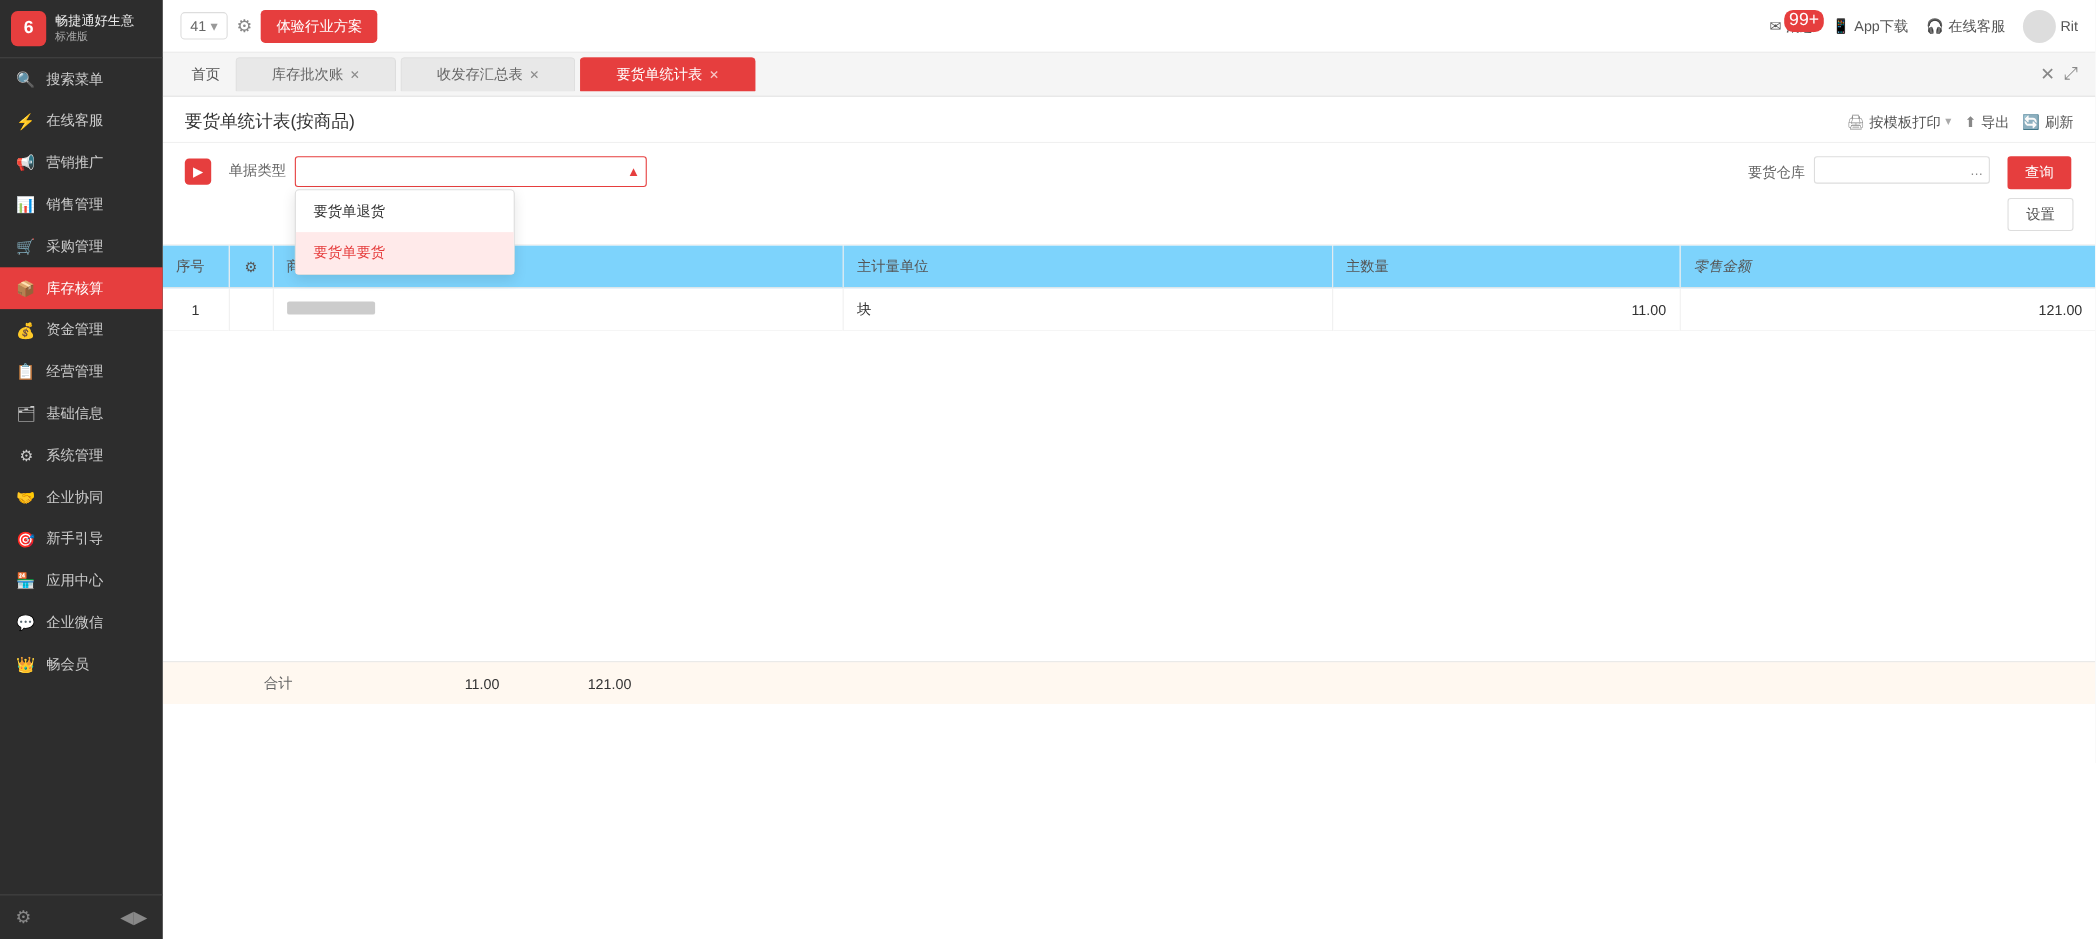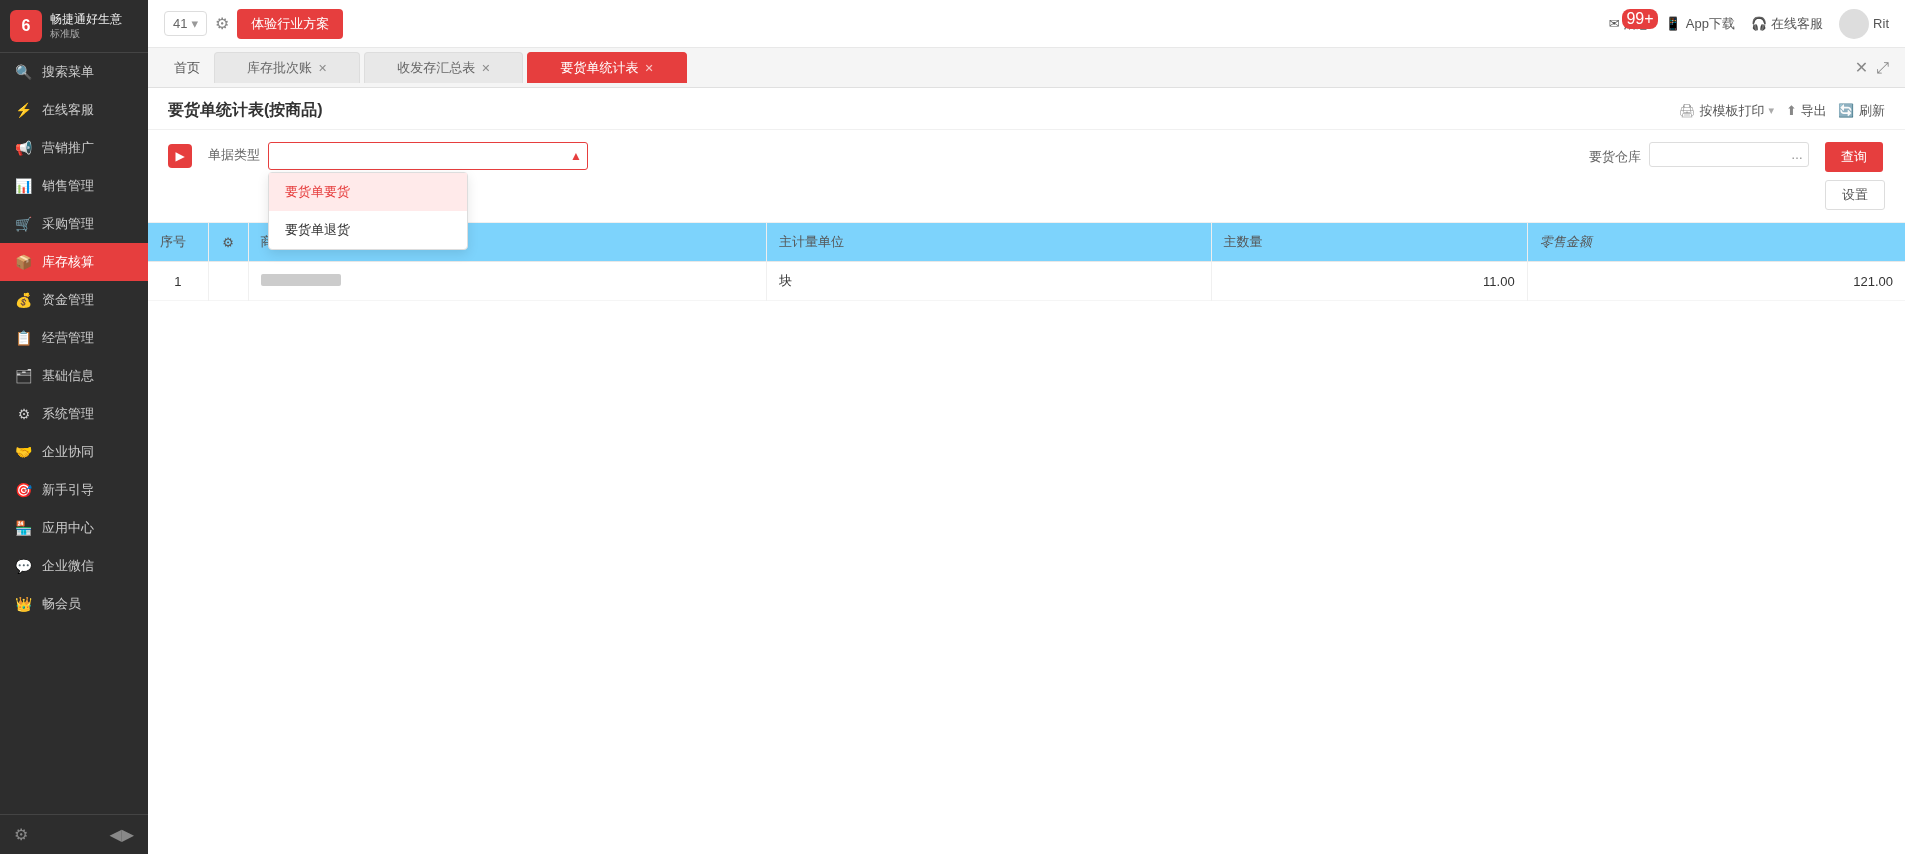--- a/index.html
+++ b/index.html
@@ -212,21 +212,21 @@
     }
 
     
     .page-titlebar {
       display: flex;
       align-items: center;
       justify-content: space-between;
       padding: 12px 20px 8px;
       border-bottom: 1px solid #f0f0f0;
     }
-    .page-title { font-size: 16px; font-weight: bold; color: #333; }
+    .page-title { font-size: 16px; font-weight: normal; color: #333; }
 
     .page-actions {
       display: flex;
       align-items: center;
       gap: 12px;
     }
     .page-action-btn {
       display: flex;
       align-items: center;
       gap: 4px;
@@ -607,22 +607,22 @@
         <button class="filter-expand-btn">▶</button>
 
 
         <div class="filter-type-group">
           <span class="filter-label">单据类型</span>
           <div class="filter-select-container" style="position:relative;">
             <div style="border:1px solid #e63e3e;border-radius:3px;padding:4px 28px 4px 8px;min-width:240px;cursor:pointer;background:white;min-height:28px;"></div>
             <span class="filter-select-arrow">▲</span>
 
             <div class="dropdown-menu">
+              <div class="dropdown-item">要货单退货</div>
               <div class="dropdown-item selected">要货单要货</div>
-              <div class="dropdown-item">要货单退货</div>
             </div>
           </div>
         </div>
 
         <div class="filter-warehouse-group">
           <span class="filter-label">要货仓库</span>
           <div style="position:relative;display:inline-block;">
             <input class="filter-warehouse-input" type="text" placeholder="" style="">
             <span style="position:absolute;right:6px;top:50%;transform:translateY(-50%);color:#888;font-size:12px;">…</span>
           </div>
@@ -655,16 +655,21 @@
               </td>
               <td>块</td>
               <td class="td-right">11.00</td>
               <td class="td-right">121.00</td>
             </tr>
           </tbody>
         </table>
       </div>
 
       <div style="height:300px;background:white;"></div>
+      <div class="table-footer">
+        <span class="footer-label">合计</span>
+        <span class="footer-val" style="margin-left:80px;">11.00</span>
+        <span class="footer-val">121.00</span>
+      </div>
 
     </div>
   </div>
 </div>
 
 </body></html>

